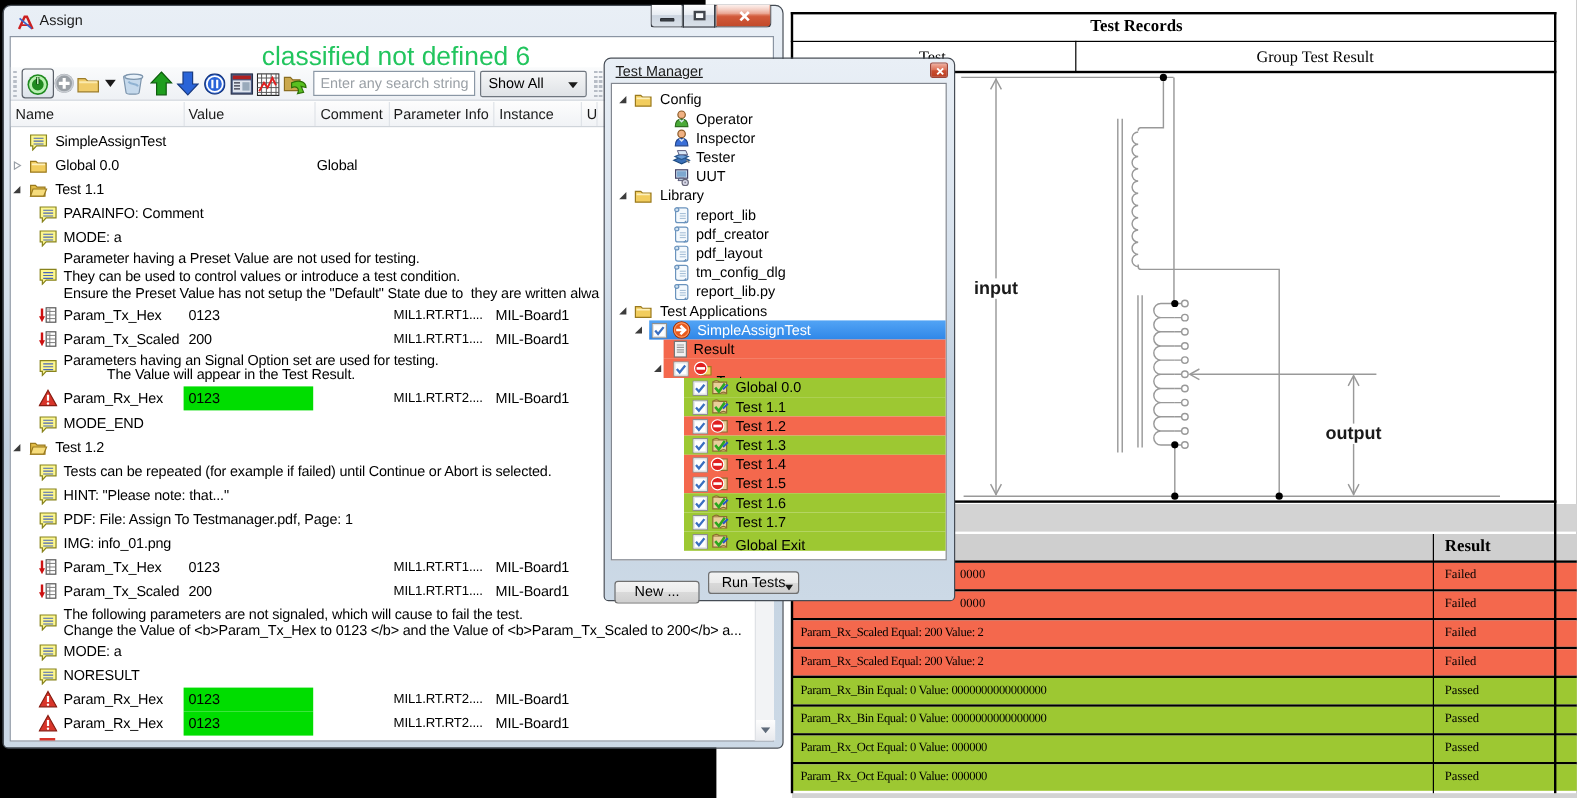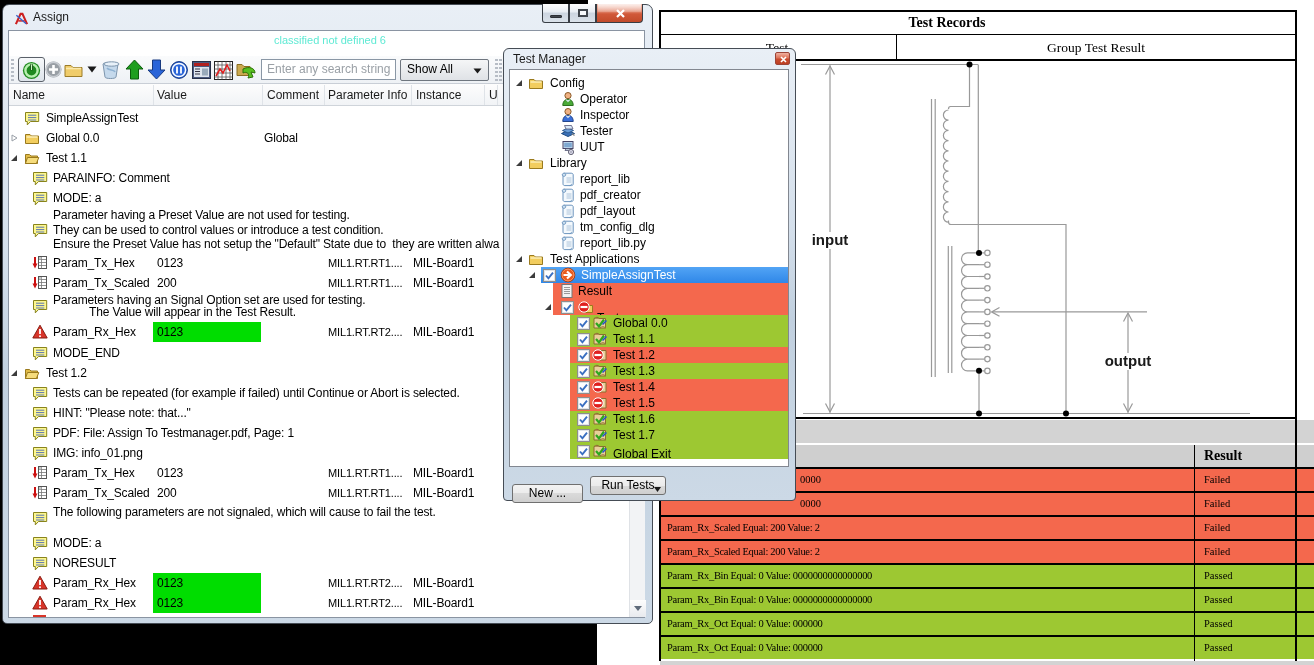--- a/index.html
+++ b/index.html
@@ -231,21 +231,21 @@
     </div>
 <div class="capbtn" style="left:594px;top:0;width:47px;height:19px;border-radius:0 0 4px 0;background:linear-gradient(180deg,#f3c1b2,#e48f77 40%,#d1593a 55%,#c24a2a)">
 <div class="abs" style="left:1px;top:0;width:43px;height:8px;background:linear-gradient(180deg,rgba(255,255,255,0.75),rgba(255,255,255,0.15))"></div>
 <svg class="abs" style="left:18px;top:4px" width="11" height="11" viewBox="0 0 11 11">
         <path d="M2 2 9 9M9 2 2 9" stroke="#fff" stroke-width="2.2"></path>
       </svg>
     </div>
 </div>
 <div class="abs" style="left:8px;top:30px;width:637px;height:588px;background:#fff;border:1px solid #8a94a2;z-index:2;overflow:hidden"></div>
 <div class="abs" style="left:8px;top:30px;width:637px;height:588px;z-index:2">
-<div class="txt" style="left:322px;top:4px;font-size:11px;color:#5eead4;transform:translateX(-50%)">classified not defined 6</div>
+<div class="txt" style="left:322px;top:4px;font-size:22px;color:#22c55e;transform:translateX(-50%)">classified not defined 6</div>
 <div class="abs" style="left:1px;top:26px;width:635px;height:28px;background:linear-gradient(180deg,#fafbfc,#eef1f5);border-bottom:1px solid #c9ced6"></div>
 <div class="abs" style="left:3px;top:29px;width:3px;height:22px;background-image:repeating-linear-gradient(180deg,#b7bdc6 0,#b7bdc6 2px,transparent 2px,transparent 4px)"></div>
 <div class="abs" style="left:10px;top:27px;width:27px;height:25px;border:1px solid #5a6069;border-radius:3px;background:linear-gradient(180deg,#f7f9fb,#dde3ea)"></div>
 <svg class="abs" style="left:14px;top:31px" width="19" height="19" viewBox="0 0 19 19">
       <circle cx="9.5" cy="9.5" r="8.6" fill="#1f8a1f"></circle>
       <circle cx="9.5" cy="9.5" r="6.1" fill="none" stroke="#b8f0b0" stroke-width="2.4"></circle>
       <path d="M9.5 3.2v6" stroke="#0a3d0a" stroke-width="2.6"></path>
       <path d="M9.5 3.4v5.6" stroke="#c8f8c0" stroke-width="1.2"></path>
     </svg>
 <svg class="abs" style="left:37px;top:31px" width="17" height="17" viewBox="0 0 17 17">
@@ -438,38 +438,39 @@
 <div class="txt" style="left:45px;top:115.5px;font-size:12px;color:#000;line-height:16px;letter-spacing:-0.15px;">They can be used to control values or introduce a test condition.</div>
 <svg class="abs" style="left:24px;top:191.5px;" width="16" height="16">
       <use href="#bub"></use>
     </svg>
 <div class="txt" style="left:45px;top:185.5px;font-size:12px;color:#000;line-height:16px;letter-spacing:-0.15px;">Parameters having an Signal Option set are used for testing.</div>
 <div class="txt" style="left:45px;top:198px;font-size:12px;color:#000;line-height:16px;letter-spacing:-0.15px;margin-left:36px;">The Value will appear in the Test Result.</div>
 <svg class="abs" style="left:24px;top:404px;" width="16" height="16">
       <use href="#bub"></use>
     </svg>
 <div class="txt" style="left:45px;top:397.5px;font-size:12px;color:#000;line-height:16px;letter-spacing:-0.15px;">The following parameters are not signaled, which will cause to fail the test.</div>
+<div class="txt" style="left:45px;top:410.5px;font-size:12px;color:#000;line-height:16px;letter-spacing:-0.15px;">Change the Value of &lt;b&gt;Param_Tx_Hex to 0123 &lt;/b&gt; and the Value of &lt;b&gt;Param_Tx_Scaled to 200&lt;/b&gt; a...</div>
 <div class="abs" style="left:25px;top:509px;width:13px;height:3.5px;background:#d8352a"></div>
 </div>
 <div class="abs" style="left:629px;top:106px;width:16px;height:511px;background:#f2f3f5;border-left:1px solid #dfe2e6;z-index:2">
 <div class="abs" style="left:0;top:0;width:16px;height:17px;background:linear-gradient(180deg,#fdfdfd,#e8eaee)">
       <svg class="abs" style="left:4px;top:5px" width="8" height="5" viewBox="0 0 8 5">
         <path d="M0 5h8L4 0z" fill="#5f6b7a"></path>
       </svg>
     </div>
 <div class="abs" style="left:1px;top:18px;width:14px;height:130px;background:linear-gradient(90deg,#e8eaed,#d8dce2);border:1px solid #98a0ab;border-radius:2px"></div>
 <div class="abs" style="left:0;top:494px;width:16px;height:17px;background:linear-gradient(180deg,#fdfdfd,#e8eaee)">
       <svg class="abs" style="left:4px;top:6px" width="8" height="5" viewBox="0 0 8 5">
         <path d="M0 0h8L4 5z" fill="#5f6b7a"></path>
       </svg>
     </div>
 </div>
 <div class="win" style="left:503px;top:48px;width:293px;height:453px;border-radius:6px 6px 4px 4px;z-index:3"></div>
 <div class="abs" style="left:503px;top:48px;width:293px;height:453px;z-index:3">
-<div class="txt" style="left:10px;top:4px;font-size:12px;color:#1a1a1a;">Test Manager</div>
+<div class="txt" style="left:10px;top:4px;font-size:12px;color:#1a1a1a;text-decoration:underline;">Test Manager</div>
 <div class="abs" style="left:272px;top:4px;width:15px;height:13px;border:1px solid #9c4438;border-radius:2px;background:linear-gradient(180deg,#f0b0a0,#dd7258 45%,#c94c30 55%,#bd3f22)">
 <svg class="abs" style="left:4px;top:3px" width="7" height="7" viewBox="0 0 7 7">
         <path d="M1 1l5 5M6 1 1 6" stroke="#fff" stroke-width="1.6"></path>
       </svg>
     </div>
 <div class="abs" style="left:6px;top:21px;width:280px;height:398px;background:#fff;border:1px solid #828790"></div>
 </div>
 <div class="abs" style="left:510px;top:70px;width:279px;height:396px;z-index:3;overflow:hidden">
 <svg class="abs" style="left:5px;top:9px;" width="8" height="8">
       <use href="#tri-o"></use>

